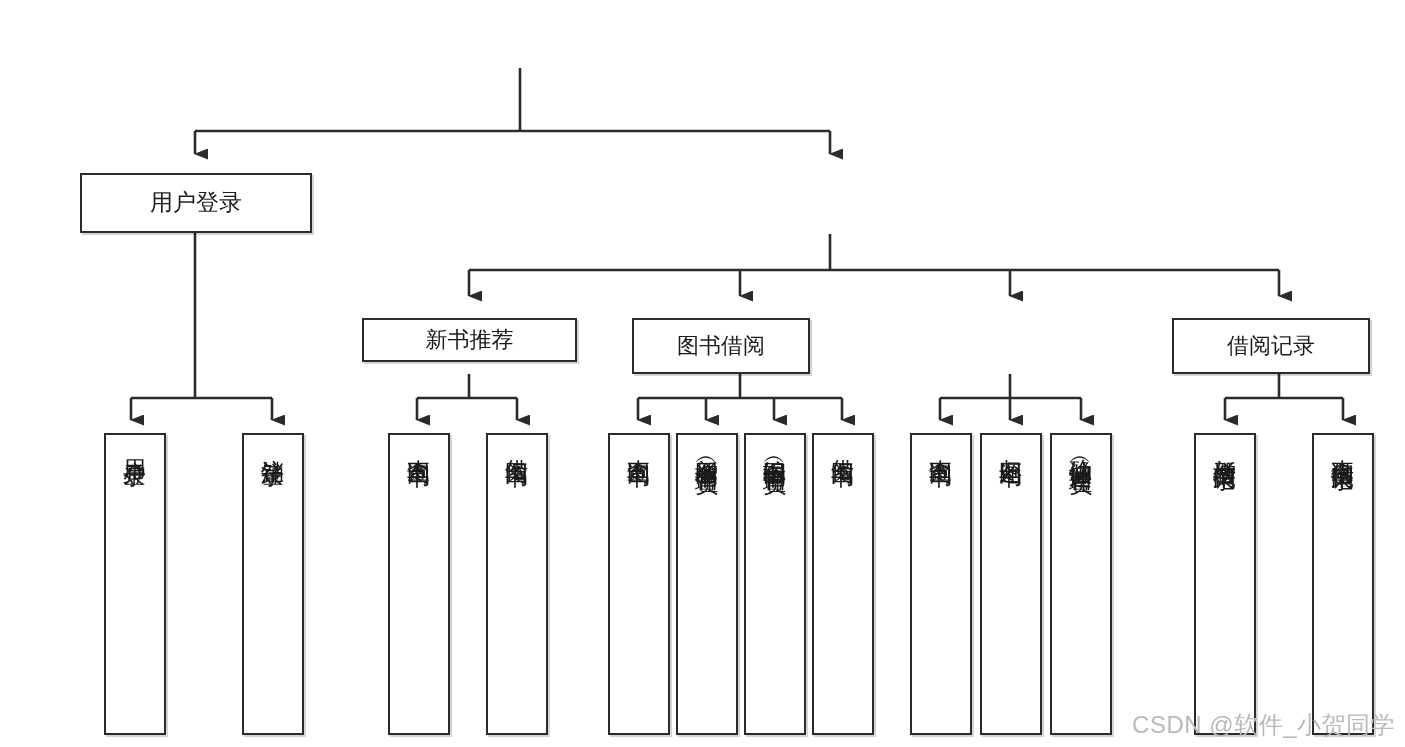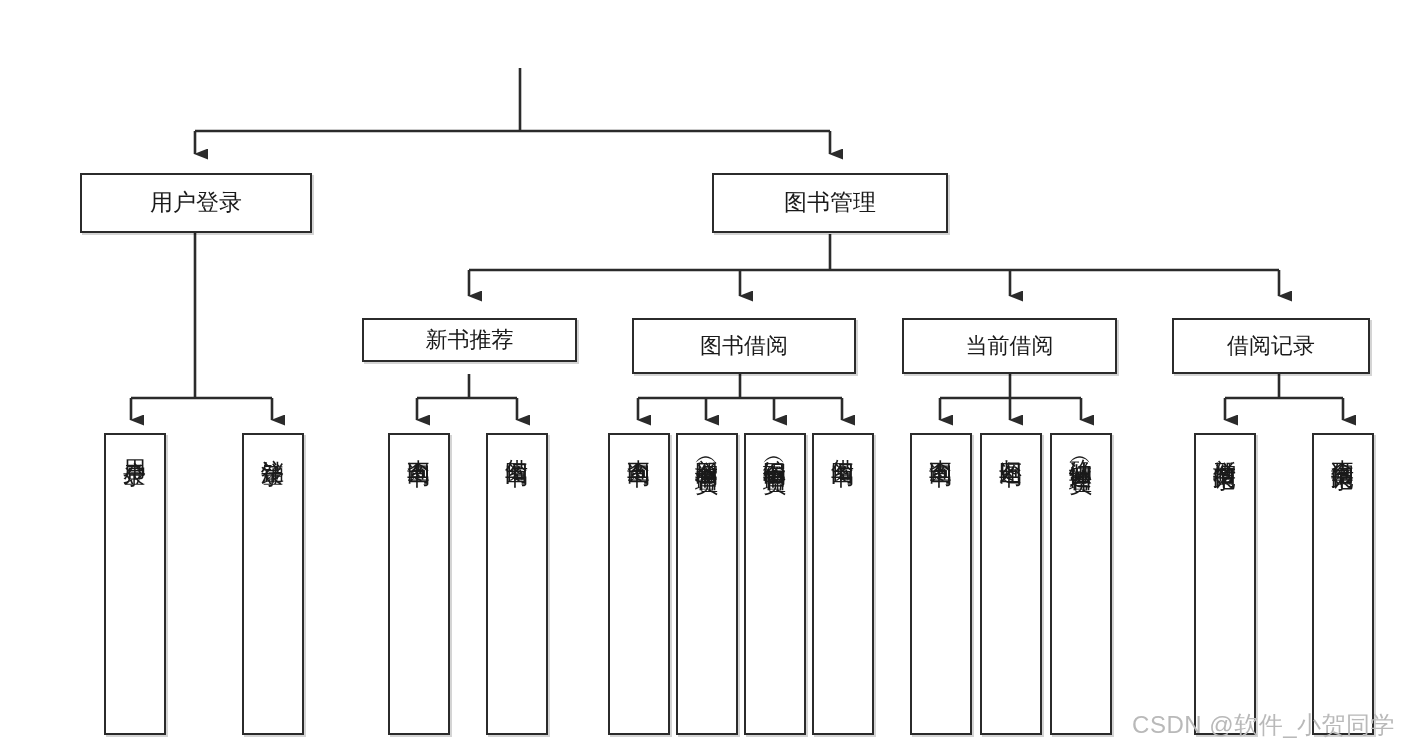--- a/index.html
+++ b/index.html
@@ -125,32 +125,26 @@
       <path d="M 1225 398 L 1343 398"></path>
       <path d="M 1225 398 L 1225 420" marker-end="url(#arrow)"></path>
       <path d="M 1343 398 L 1343 420" marker-end="url(#arrow)"></path>
     </g>
   </svg>
 
 
   <div class="node h t-l2" style="left:80px; top:173px; width:232px; height:60px;">
     <span class="label">用户登录</span>
   </div>
-  <div class="node h t-l2" style="left:712px; top:173px; width:236px; height:60px;">
-    <span class="label">图书管理</span>
-  </div>
 
   <div class="node h t-l3" style="left:362px; top:318px; width:215px; height:44px;">
     <span class="label">新书推荐</span>
   </div>
-  <div class="node h t-l3" style="left:632px; top:318px; width:224px; height:56px;">
+  <div class="node h t-l3" style="left:632px; top:318px; width:178px; height:56px;">
     <span class="label">图书借阅</span>
-  </div>
-  <div class="node h t-l3" style="left:902px; top:318px; width:215px; height:56px;">
-    <span class="label">当前借阅</span>
   </div>
   <div class="node h t-l3" style="left:1172px; top:318px; width:198px; height:56px;">
     <span class="label">借阅记录</span>
   </div>
 
   <div class="node v t-leaf" style="left:104px; top:433px; width:62px; height:302px;">
     <span class="label">用户登录</span>
   </div>
   <div class="node v t-leaf" style="left:242px; top:433px; width:62px; height:302px;">
     <span class="label">注销登录</span>

